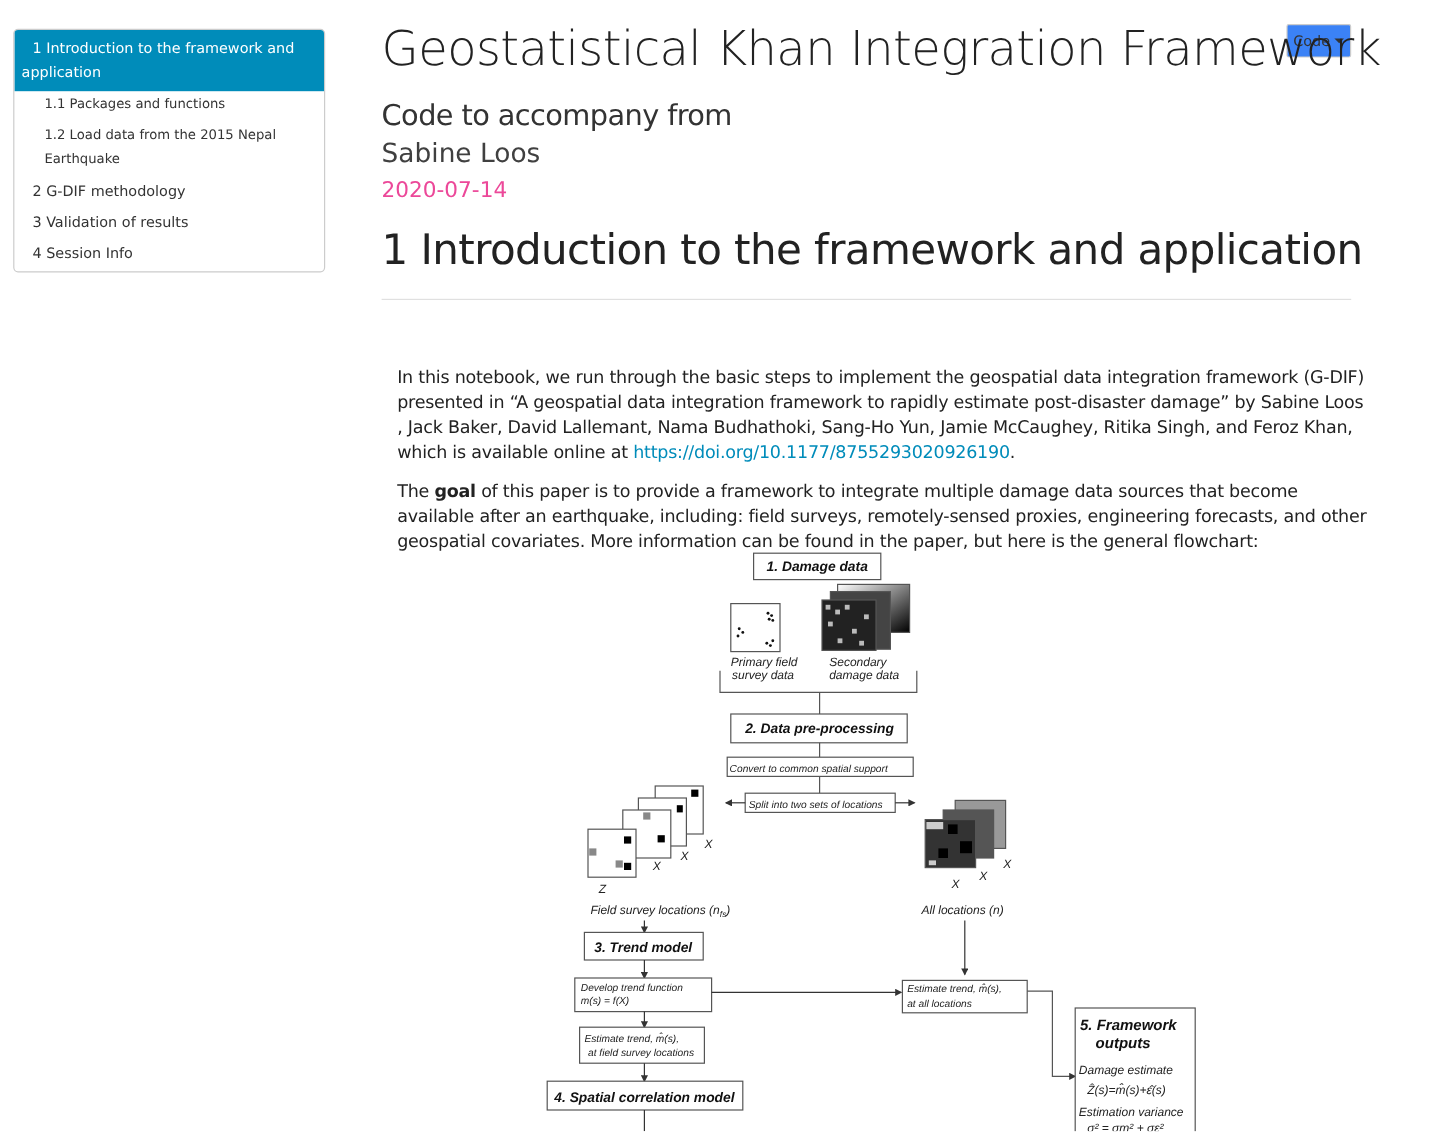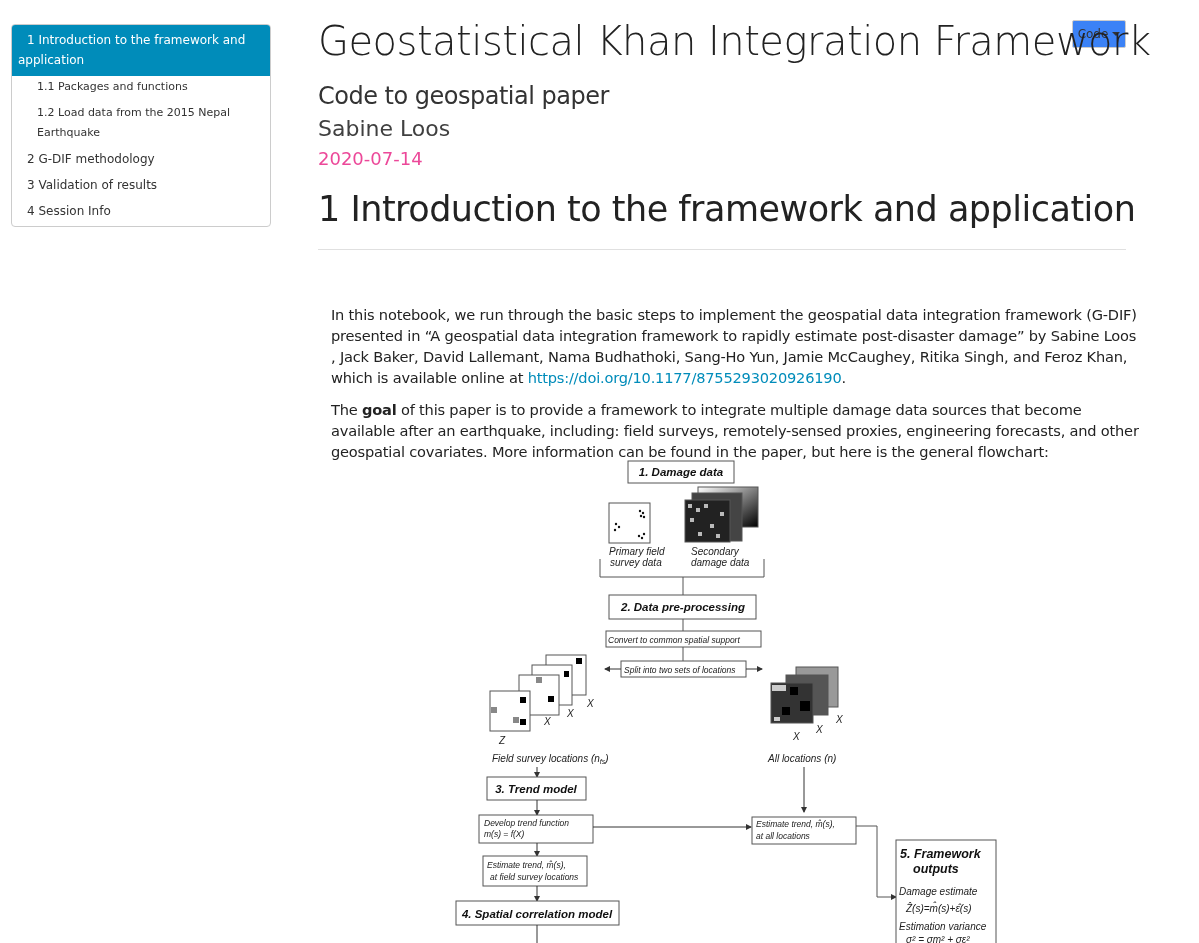--- a/index.html
+++ b/index.html
@@ -47,21 +47,21 @@
   <a class="toc-item">2 G-DIF methodology</a>
   <a class="toc-item">3 Validation of results</a>
   <a class="toc-item">4 Session Info</a>
 </nav>
 
 <div class="code-btn">
   <span>Code</span>
   <span class="caret"></span>
 </div>
 <h1 class="title">Geostatistical Khan Integration Framework</h1>
-<h3 class="subtitle">Code to geospatial paper</h3>
+<h3 class="subtitle">Code to accompany from</h3>
 <a class="author">Sabine Loos</a>
 <div class="date">2020-07-14</div>
 
 <h2 class="h1">1 Introduction to the framework and application</h2>
 <div class="hr"></div>
 
 <p class="p" style="top:291px;"><span>In this notebook, we run through the basic steps to implement the geospatial data integration framework (G-DIF) presented in “A geospatial data integration framework to rapidly estimate post-disaster damage” by Sabine Loos , Jack Baker, David Lallemant, Nama Budhathoki, Sang-Ho Yun, Jamie McCaughey, Ritika Singh, and Feroz Khan, which is available online at </span><a>https://doi.org/10.1177/8755293020926190</a><span>.</span></p>
 
 <p class="p" style="top:386px;"><span>The </span><b>goal</b><span> of this paper is to provide a framework to integrate multiple damage data sources that become available after an earthquake, including: field surveys, remotely-sensed proxies, engineering forecasts, and other geospatial covariates. More information can be found in the paper, but here is the general flowchart:</span></p>
 

